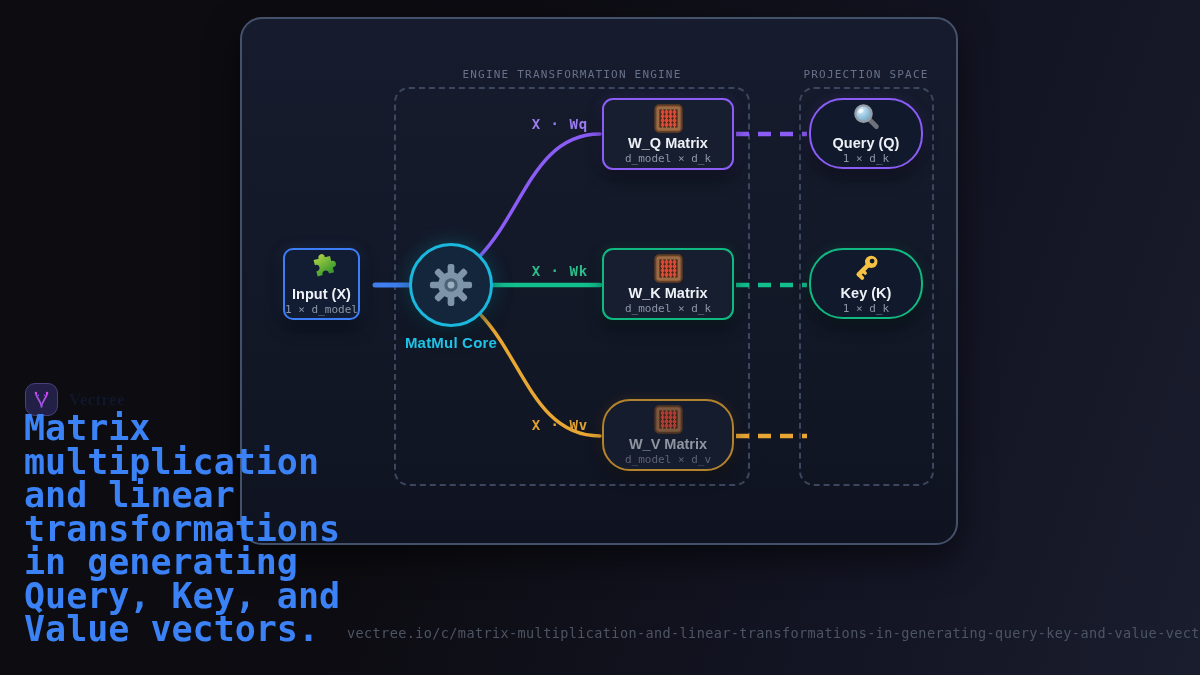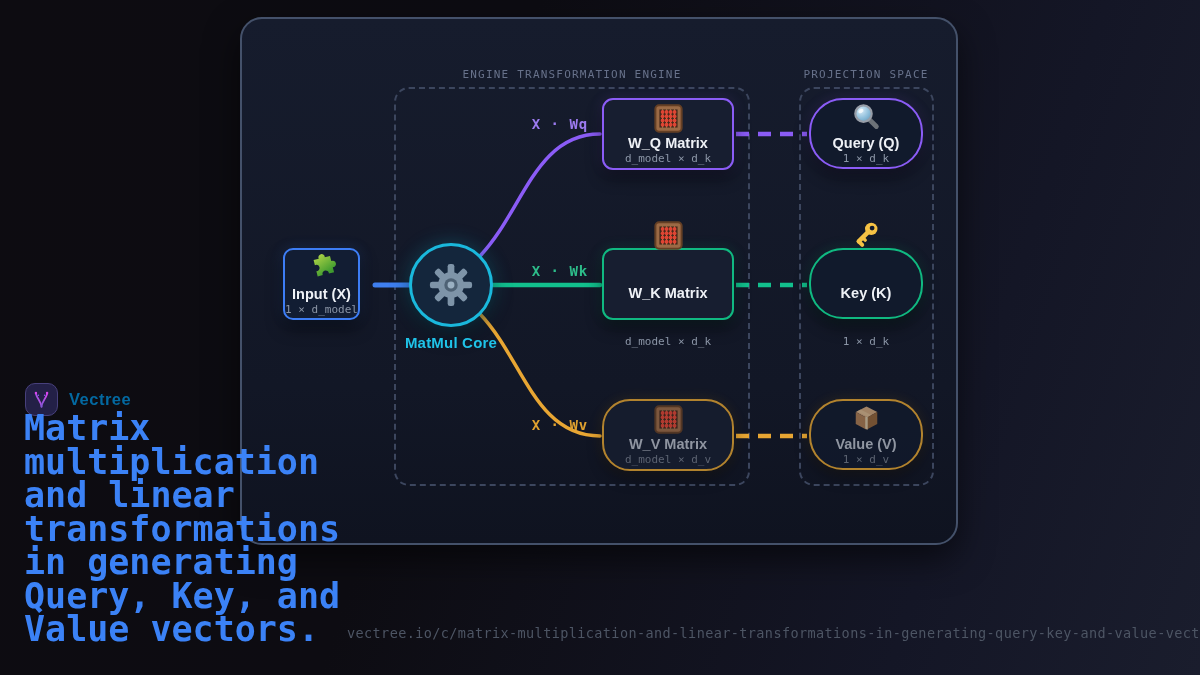--- a/index.html
+++ b/index.html
@@ -58,43 +58,43 @@
     border:2.5px solid #3d7df5; background:#121d33;
     box-shadow:0 8px 16px rgba(0,0,0,.5), 0 0 14px rgba(61,125,245,.18);
   }
   .row1 { top:79px; }  .row2 { top:229px; }  .row3 { top:380px;border-radius:28px; }
   .col-w { left:360px; }
   .node-pill {
     left:567px; width:114px; height:71px; border-radius:34px;
     background:#111a2c; box-shadow:0 8px 16px rgba(0,0,0,.45);
   }
   .acc-purple { border:2.5px solid #8b5cf6; box-shadow:0 8px 16px rgba(0,0,0,.45),0 0 14px rgba(139,92,246,.16); }
-  .acc-green  { border:2.5px solid #10b981; box-shadow:0 8px 16px rgba(0,0,0,.45),0 0 14px rgba(16,185,129,.16);gap:33px; }
+  .acc-green  { border:2.5px solid #10b981; box-shadow:0 8px 16px rgba(0,0,0,.45),0 0 14px rgba(16,185,129,.16); }
   .acc-orange { border:2.5px solid #e0a231; box-shadow:0 8px 16px rgba(0,0,0,.45),0 0 14px rgba(224,162,49,.16); }
   .dim { opacity:.78; }
   .dim .node-title { color:#b3b9c4; }
   .dim .node-sub { color:#717988; }
   .matmul {
     left:167px; top:224px; width:84px; height:84px; border-radius:50%;
     border:3.5px solid #1ab8dc; background:#14263c;
     box-shadow:0 0 20px rgba(26,184,220,.28), 0 8px 18px rgba(0,0,0,.5);
     display:flex; align-items:center; justify-content:center; position:absolute;
   }
   .matmul-label {
     position:absolute; left:149px; top:315px; width:120px; text-align:center;
     font-size:15px; font-weight:bold; color:#1fc3e8; letter-spacing:.2px;
   }
   .brand { position:absolute; left:25px; top:383px; display:flex; align-items:center; gap:11px; }
   .brand-logo {
     width:33px; height:33px; border-radius:10px; background:#232047;
     border:1.5px solid #47407c; display:flex; align-items:center; justify-content:center;
   }
   .brand-name {
-    font-family:Liberation Sans, sans-serif; font-weight:bold;
-    font-size:16.5px; color:#0369a1; letter-spacing:.5px;
+    font-family:Liberation Serif, serif; font-weight:bold;
+    font-size:16.5px; color:#0f172a; letter-spacing:.5px;
   }
   .headline {
     position:absolute; left:24px; top:412px; width:345px;
     font-family:"DejaVu Sans Mono", monospace; font-weight:bold;
     font-size:35px; line-height:33.5px; color:#3b82f6;
   }
   .footer-url {
     position:absolute; left:347px; top:625px; width:853px;
     font-family:"DejaVu Sans Mono", monospace; font-size:13.5px;
     letter-spacing:.4px; color:#4d5564; white-space:nowrap; overflow:hidden;
@@ -296,33 +296,20 @@
           <line x1="13.5" y1="21.5" x2="16.5" y2="24.5" stroke-width="4"></line>
         </g>
         <circle cx="23.5" cy="11.5" r="7.2" fill="#f6c244"></circle>
         <circle cx="24.5" cy="10.5" r="2.8" fill="#111a2c"></circle>
       </svg>
     </span>
     <div class="node-title">Key (K)</div>
     <div class="node-sub">1 × d_k</div>
   </div>
 
-  <div class="node node-pill row3 acc-orange dim">
-    <span class="icon">
-      <svg width="31" height="31" viewBox="0 0 36 36">
-        <polygon points="18,4 30.5,10.5 18,17 5.5,10.5" fill="#c9a178"></polygon>
-        <polygon points="5.5,10.5 18,17 18,31 5.5,24.5" fill="#a87950"></polygon>
-        <polygon points="30.5,10.5 18,17 18,31 30.5,24.5" fill="#8f6238"></polygon>
-        <polygon points="16.6,16.3 19.4,16.3 19.4,31 16.6,29.6" fill="#e2d3b2" opacity="0.85"></polygon>
-        <polygon points="11,7.6 23.5,14 19.4,16.2 6.9,9.8" fill="#d9bb92" opacity="0.7"></polygon>
-      </svg>
-    </span>
-    <div class="node-title">Value (V)</div>
-    <div class="node-sub">1 × d_v</div>
-  </div>
 </div>
 
 <div class="brand">
   <div class="brand-logo">
     <svg width="21" height="21" viewBox="0 0 32 32">
       <defs>
           <linearGradient id="vg" x1="0" y1="1" x2="1" y2="0">
         <stop offset="0" stop-color="#7c5bd6"></stop>
             <stop offset="1" stop-color="#d946ef"></stop>
       </linearGradient>

